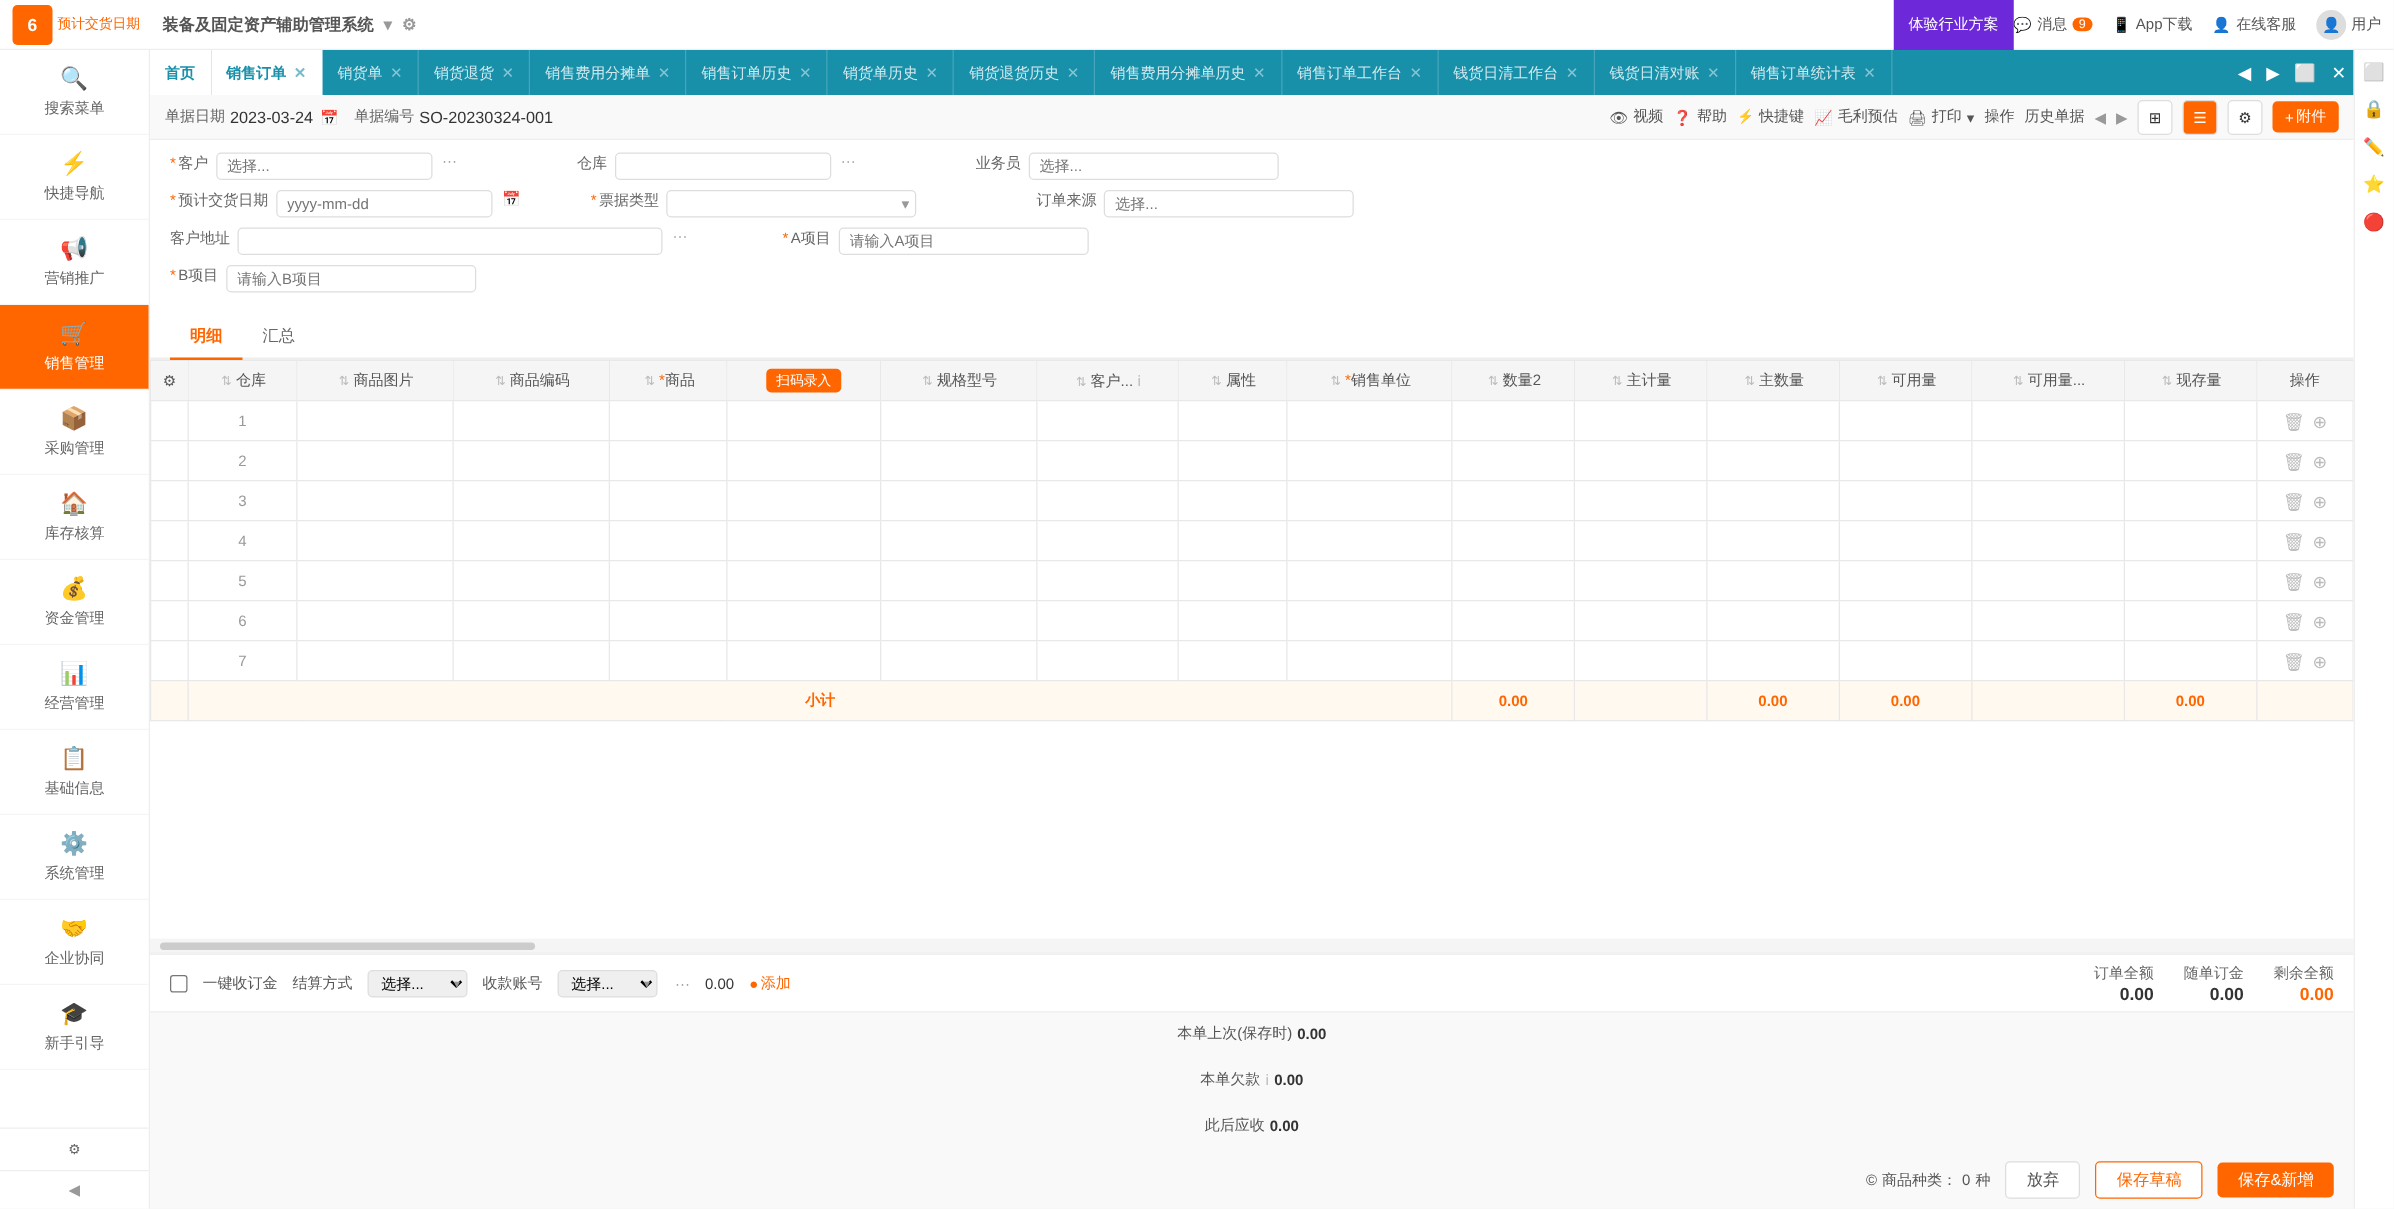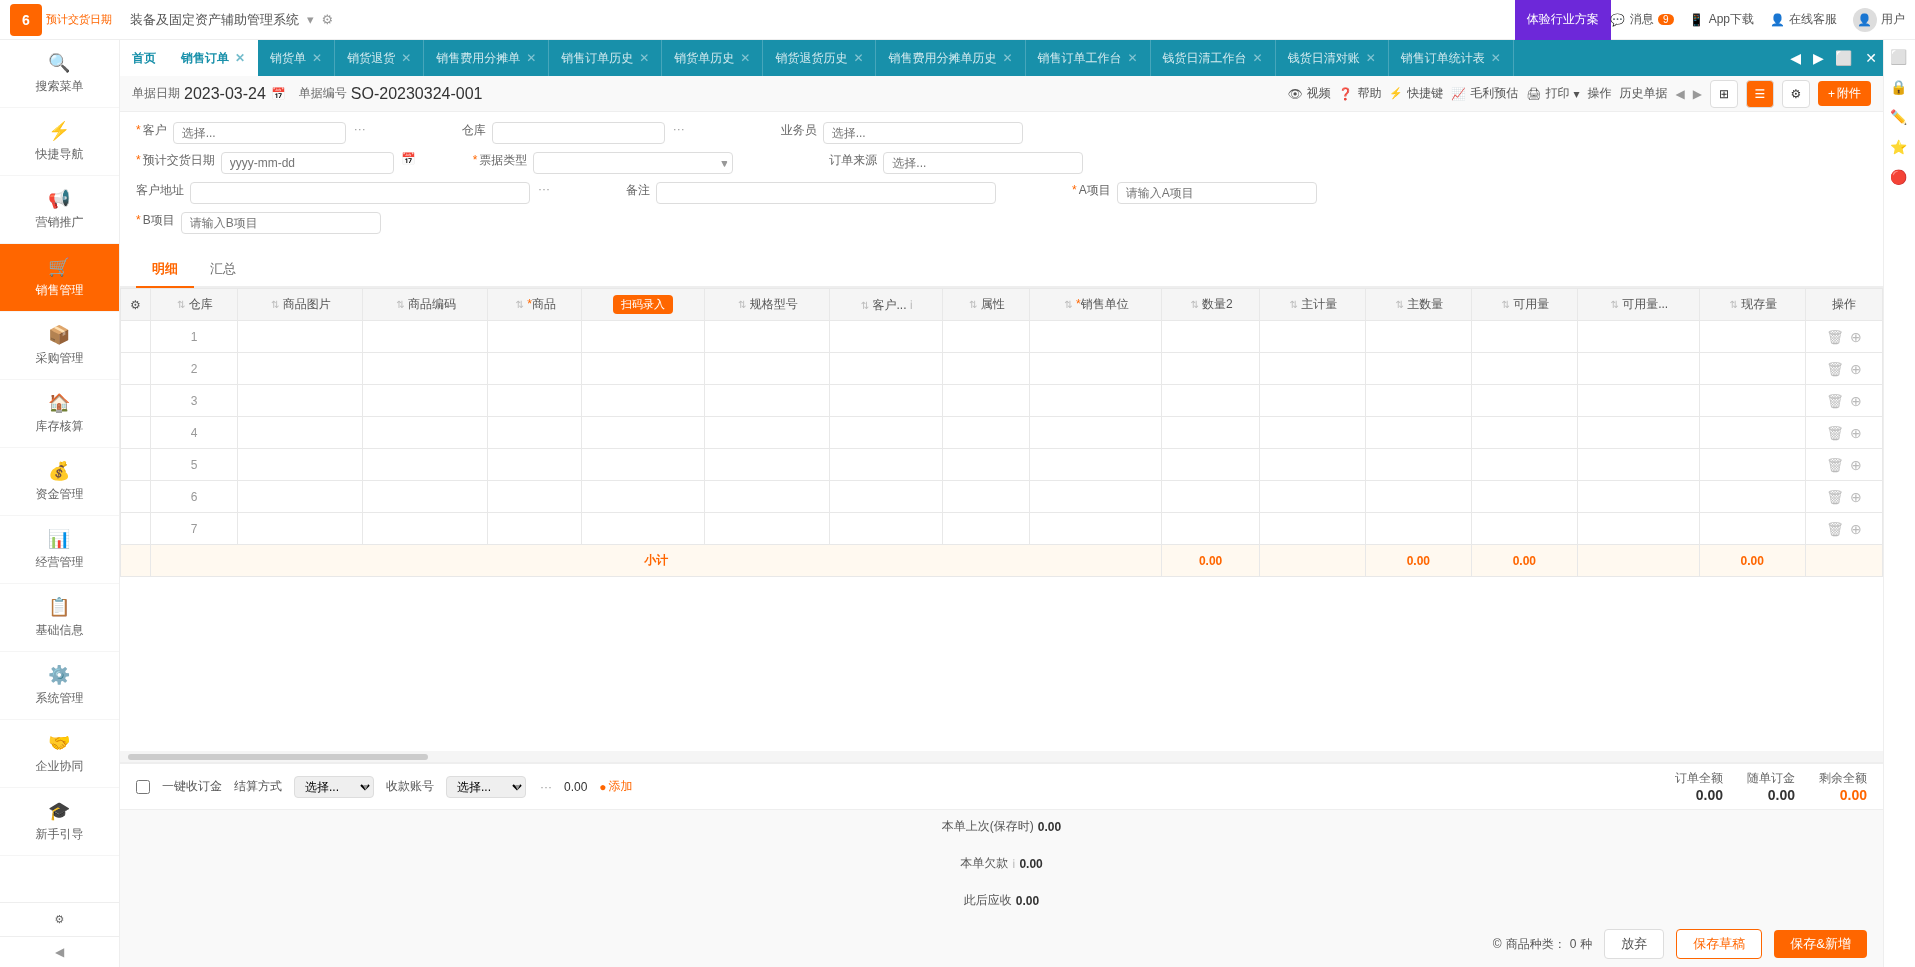--- a/index.html
+++ b/index.html
@@ -3,21 +3,21 @@
   <meta charset="utf-8">
   <style>
     * { box-sizing: border-box; margin: 0; padding: 0; }
     body { font-family: 'Microsoft YaHei', Arial, sans-serif; font-size: 12px; background: #f5f5f5; color: #333; overflow: hidden; }
     
     
     .top-bar { background: #fff; height: 40px; display: flex; align-items: center; padding: 0 10px; border-bottom: 1px solid #eee; }
     .logo { display: flex; align-items: center; gap: 4px; width: 120px; }
     .logo-icon { width: 32px; height: 32px; background: #f60; border-radius: 4px; display: flex; align-items: center; justify-content: center; color: #fff; font-size: 14px; font-weight: bold; }
     .logo-text { font-size: 11px; color: #f60; line-height: 1.2; }
-    .system-name { font-size: 13px; color: #555; flex: 1; display: flex; align-items: center; gap: 8px; }
+    .system-name { font-size: 13px; color: #555; flex: 1; display: flex; align-items: center; gap: 8px; font-weight: bold; }
     .plan-btn { background: #6d28d9; color: #fff; border: none; border-radius: 4px; padding: 20px 12px; cursor: pointer; font-size: 12px; }
     .top-right { display: flex; align-items: center; gap: 16px; margin-left: auto; }
     .top-right-item { display: flex; align-items: center; gap: 4px; cursor: pointer; color: #555; font-size: 12px; }
     .badge { background: #f60; color: #fff; border-radius: 10px; padding: 0 4px; font-size: 10px; min-width: 16px; text-align: center; }
     .user-avatar { width: 24px; height: 24px; background: #ddd; border-radius: 50%; display: flex; align-items: center; justify-content: center; }
 
     
     .app-layout { display: flex; height: calc(100vh - 40px); }
     
     
@@ -43,21 +43,21 @@
     
     .toolbar { background: #f9f9f9; border-bottom: 1px solid #eee; display: flex; align-items: center; padding: 4px 12px; gap: 12px; height: 36px; }
     .toolbar-item { display: flex; align-items: center; gap: 4px; cursor: pointer; color: #555; font-size: 12px; }
     .toolbar-right { margin-left: auto; display: flex; align-items: center; gap: 8px; }
     .setting-btn { width: 28px; height: 28px; border: 1px solid #ddd; border-radius: 4px; display: flex; align-items: center; justify-content: center; cursor: pointer; background: #fff; }
     .add-btn { background: #f60; color: #fff; border: none; border-radius: 4px; padding: 4px 10px; cursor: pointer; font-size: 12px; display: flex; align-items: center; gap: 2px; }
     .form-row { display: flex; align-items: center; margin-bottom: 8px; gap: 16px; }
     .form-field { display: flex; align-items: flex-start; gap: 6px; }
     .form-label { color: #666; white-space: nowrap; font-size: 12px; }
     .form-label.required::before { content: '*'; color: #f60; margin-right: 2px; }
-    .form-value { color: #333; font-size: 16px; }
+    .form-value { color: #333; font-size: 13px; }
     .form-input { border: 1px solid #ddd; border-radius: 4px; padding: 3px 8px; font-size: 12px; color: #333; background: #fff; min-width: 120px; }
     .form-input.placeholder { color: #bbb; }
     .form-select-wrap { position: relative; display: inline-flex; align-items: center; }
     .form-select-wrap::after { content: '▾'; position: absolute; right: 6px; color: #999; pointer-events: none; font-size: 10px; }
     .dots-btn { color: #999; cursor: pointer; margin-left: 2px; }
     .cal-icon { color: #999; cursor: pointer; margin-left: 2px; }
     .wide-input { min-width: 200px; }
     .address-input { min-width: 340px; }
     
     
@@ -359,24 +359,20 @@
         <div class="form-field" style="margin-left:80px;">
           <span class="form-label">订单来源</span>
           <input class="form-input wide-input placeholder" type="text" placeholder="选择..." style="">
         </div>
       </div>
       <div class="form-row">
         <div class="form-field">
           <span class="form-label">客户地址</span>
           <input class="form-input address-input" type="text" style="">
           <span class="dots-btn">···</span>
-        </div>
-        <div class="form-field" style="margin-left:60px;">
-          <span class="form-label">备注</span>
-          <input class="form-input" type="text" style="min-width: 340px;">
         </div>
         <div class="form-field" style="margin-left:60px;">
           <span class="form-label required">A项目</span>
           <input class="form-input wide-input placeholder" type="text" placeholder="请输入A项目" style="">
         </div>
       </div>
       <div class="form-row">
         <div class="form-field">
           <span class="form-label required">B项目</span>
           <input class="form-input wide-input placeholder" type="text" placeholder="请输入B项目" style="">

